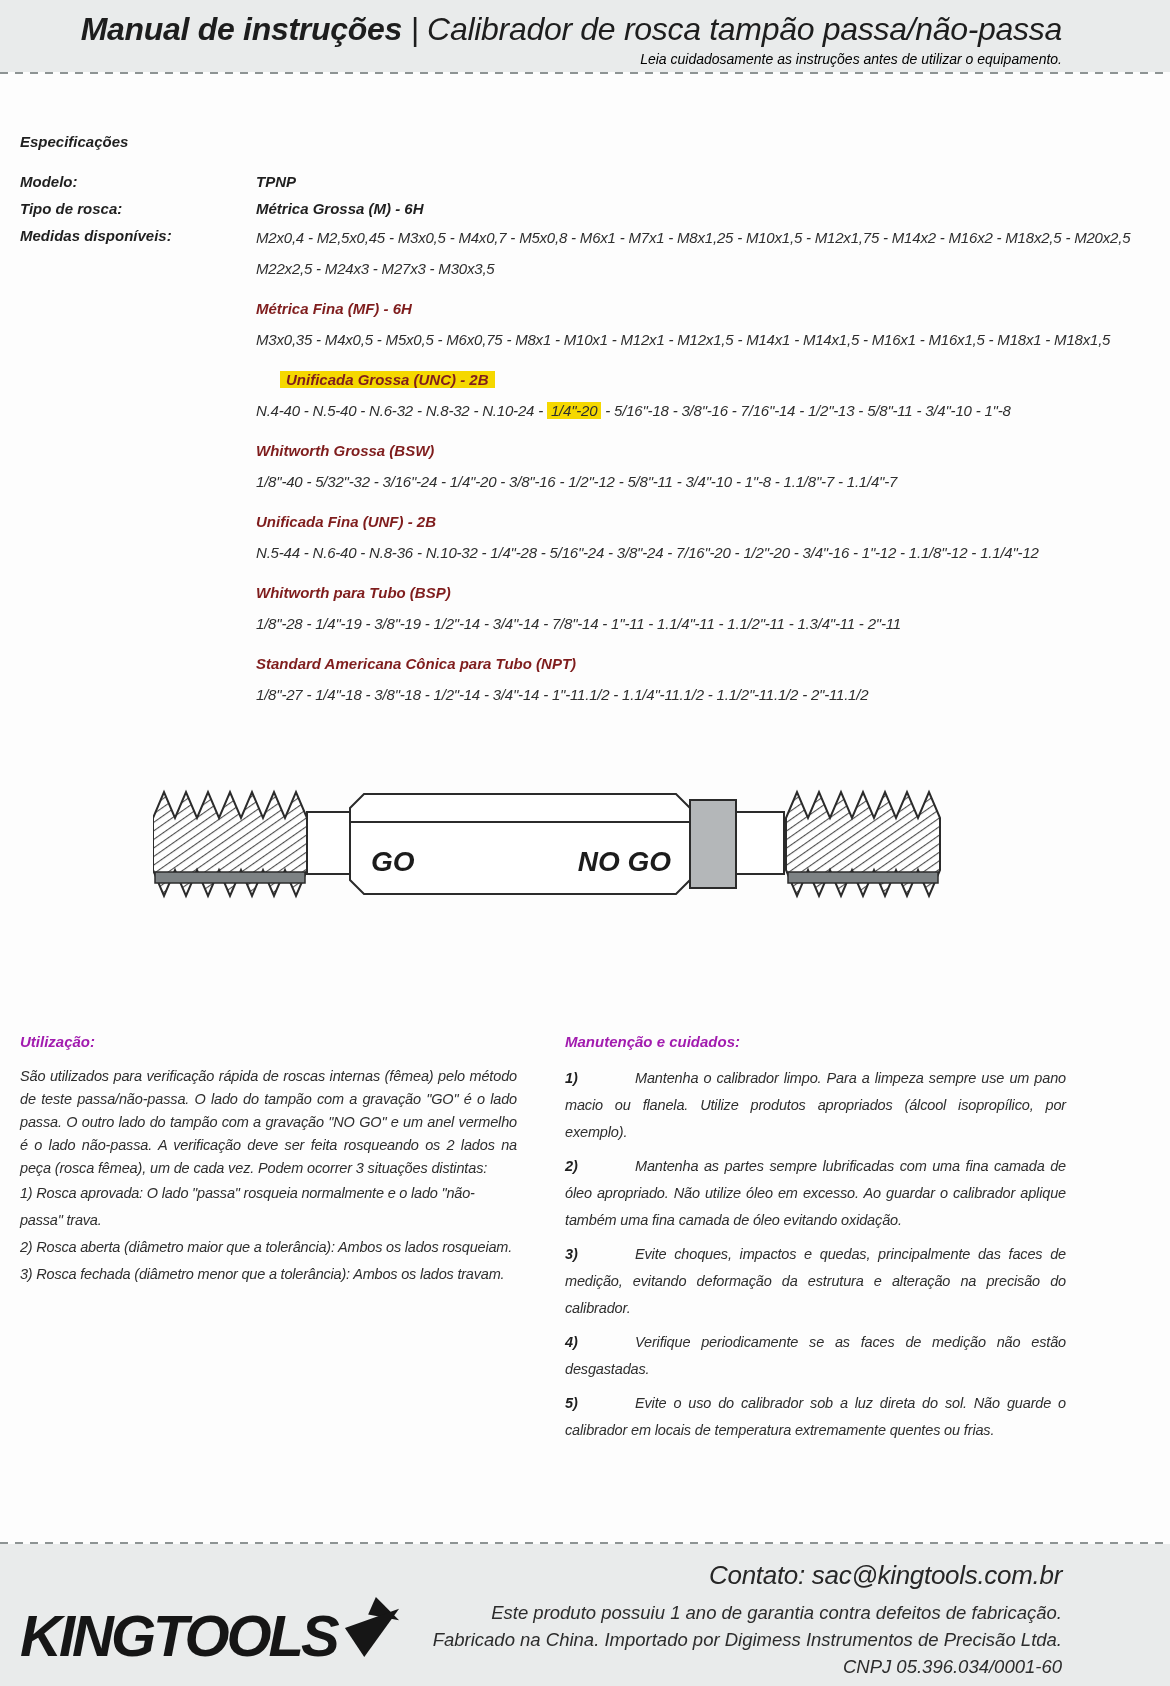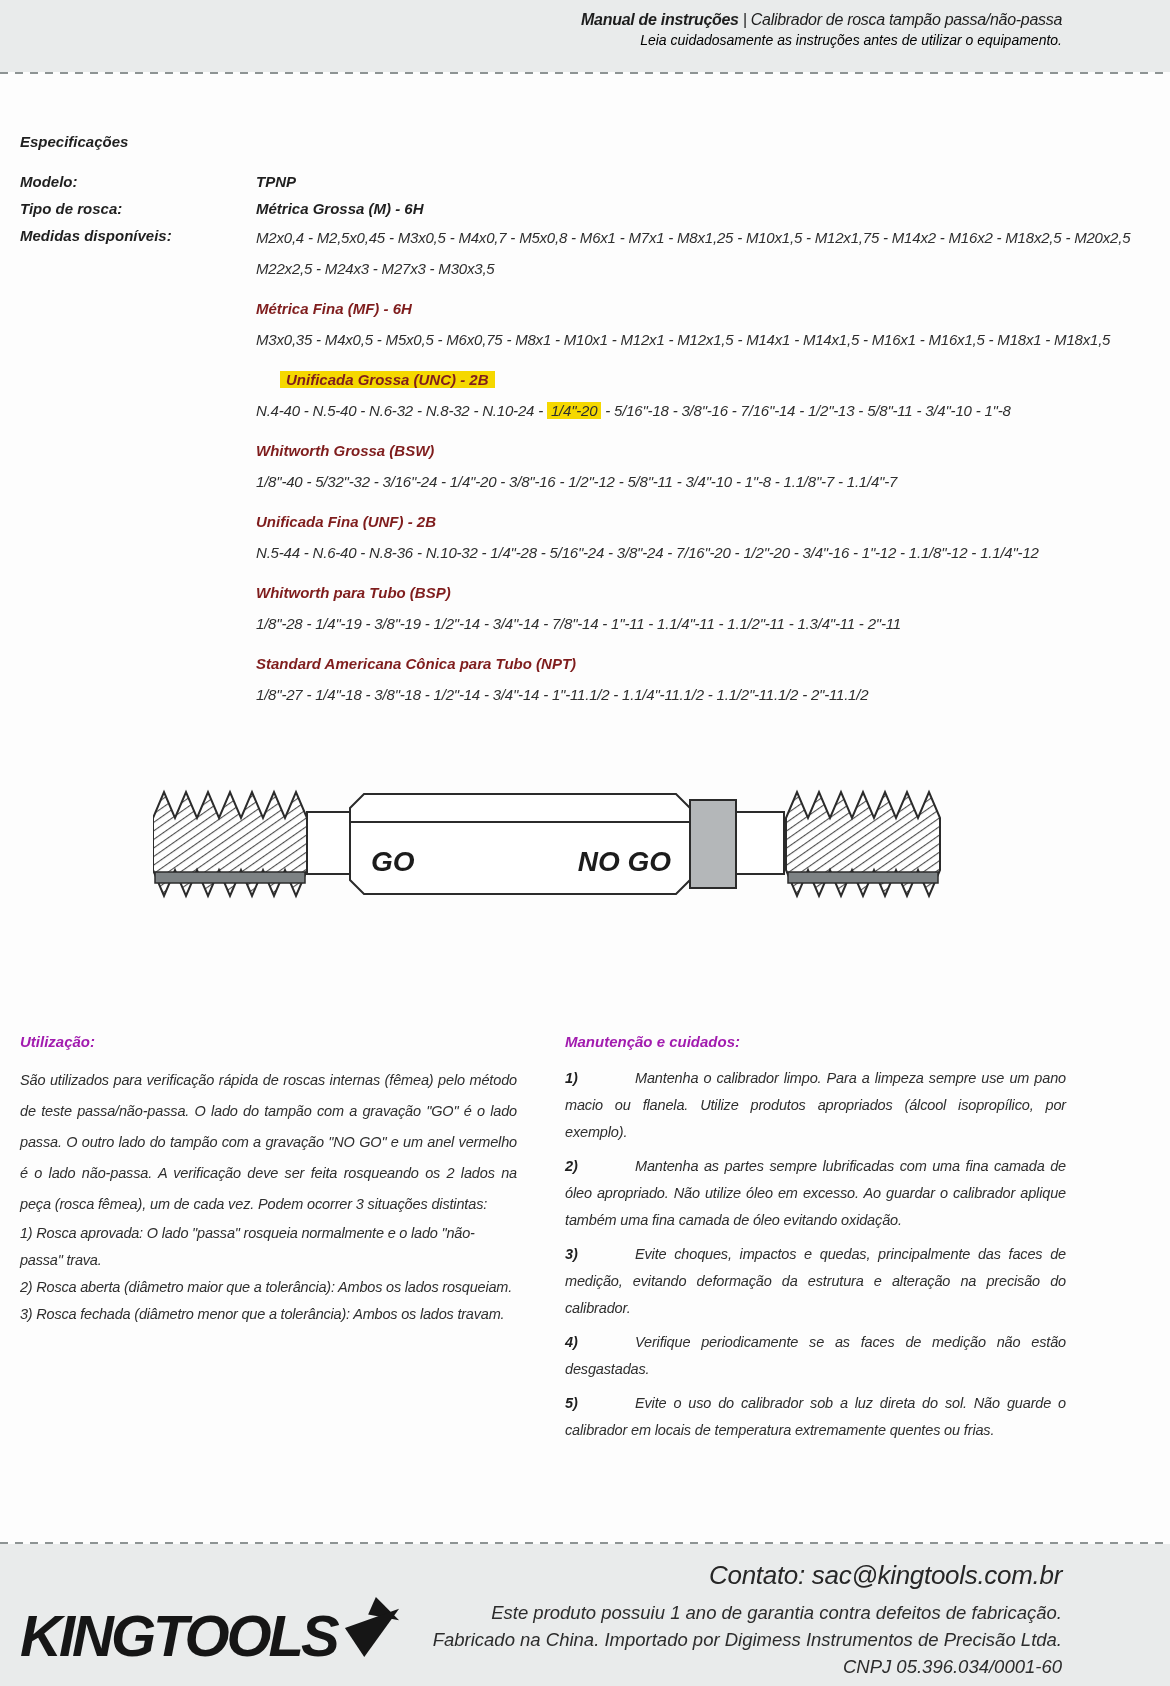--- a/index.html
+++ b/index.html
@@ -7,21 +7,21 @@
     position:relative; width:1170px; height:1686px; overflow:hidden;
     background:#fdfdfd; color:#2e2e2e;
     font-family:"Liberation Sans", sans-serif; font-style:italic;
   }
   
   .header-band {
     position:absolute; top:0; left:0; width:1170px; height:72px;
     background:#e9ebeb; box-sizing:border-box;
     padding:11px 108px 0 20px; text-align:right;
   }
-  .doc-title { font-size:16px; color:#1d1d1d; letter-spacing:-0.3px; }
+  .doc-title { font-size:32px; color:#1d1d1d; letter-spacing:-0.3px; }
   .doc-title .tb { font-weight:bold; }
   .doc-subtitle { font-size:14px; margin-top:3px; color:#000000; }
   .dashed { position:absolute; left:0; width:1170px; height:2px;
     background-image:repeating-linear-gradient(90deg,#8d9393 0 8px,transparent 8px 15px); }
   .dash-top { top:72px; }
   
   .specs { position:absolute; left:20px; top:132px; width:1140px; font-size:15px; }
   .spec-title { font-weight:bold; color:#1f1f1f; margin:0 0 16px 0; line-height:20px; }
   .spec-row { display:flex; line-height:27px; }
   .spec-label { width:236px; flex-shrink:0; font-weight:bold; color:#1f1f1f; }
@@ -32,21 +32,21 @@
   .group-heading { line-height:31px; font-weight:bold; color:#7f1d1d; }
   .hl { background:#f5d800; padding:0 6px;margin-left:24px; }
   .mark { background:#f5d800; padding:0 4px; }
   
   .diagram { position:absolute; left:153px; top:788px; }
   
   .cols { position:absolute; left:20px; top:1032px; width:1046px; display:flex; }
   .col-left  { width:497px; }
   .col-right { width:501px; margin-left:48px; }
   .col-heading { font-weight:bold; font-size:15px; color:#a21caf; line-height:20px; margin:0 0 13px 0; }
-  .body-text { font-size:14.5px; line-height:31px; text-align:justify; letter-spacing:-0.15px; margin:0; }
+  .body-text { font-size:14.5px; line-height:23px; text-align:justify; letter-spacing:-0.15px; margin:0; }
   .u-item { font-size:14.5px; line-height:27px; letter-spacing:-0.2px; margin:0; }
   .m-item { font-size:14.5px; line-height:27px; text-align:justify; letter-spacing:-0.15px; margin:0 0 7px 0; }
   .m-num { display:inline-block; width:70px; font-weight:bold; color:#1f1f1f; }
   
   .footer { position:absolute; left:0; top:1542px; width:1170px; height:144px; }
   .footer-band { position:absolute; top:2px; left:0; width:1170px; height:142px;
     background:#e9ebeb; box-sizing:border-box; padding:14px 108px 0 20px;
     display:flex; justify-content:space-between; }
   .brand { display:flex; align-items:center; margin-top:28px; }
   .brand-text { font-size:58px; font-weight:bold; font-style:italic; color:#161616;

